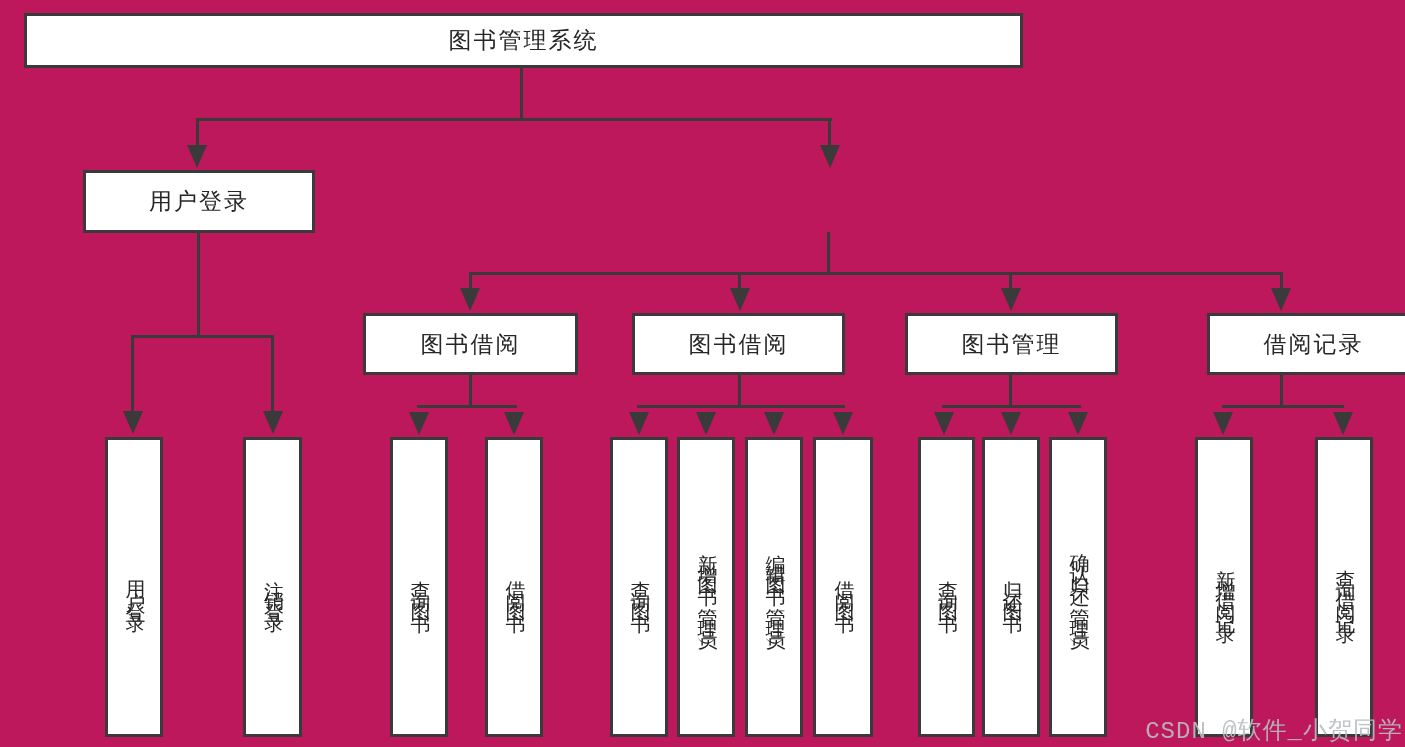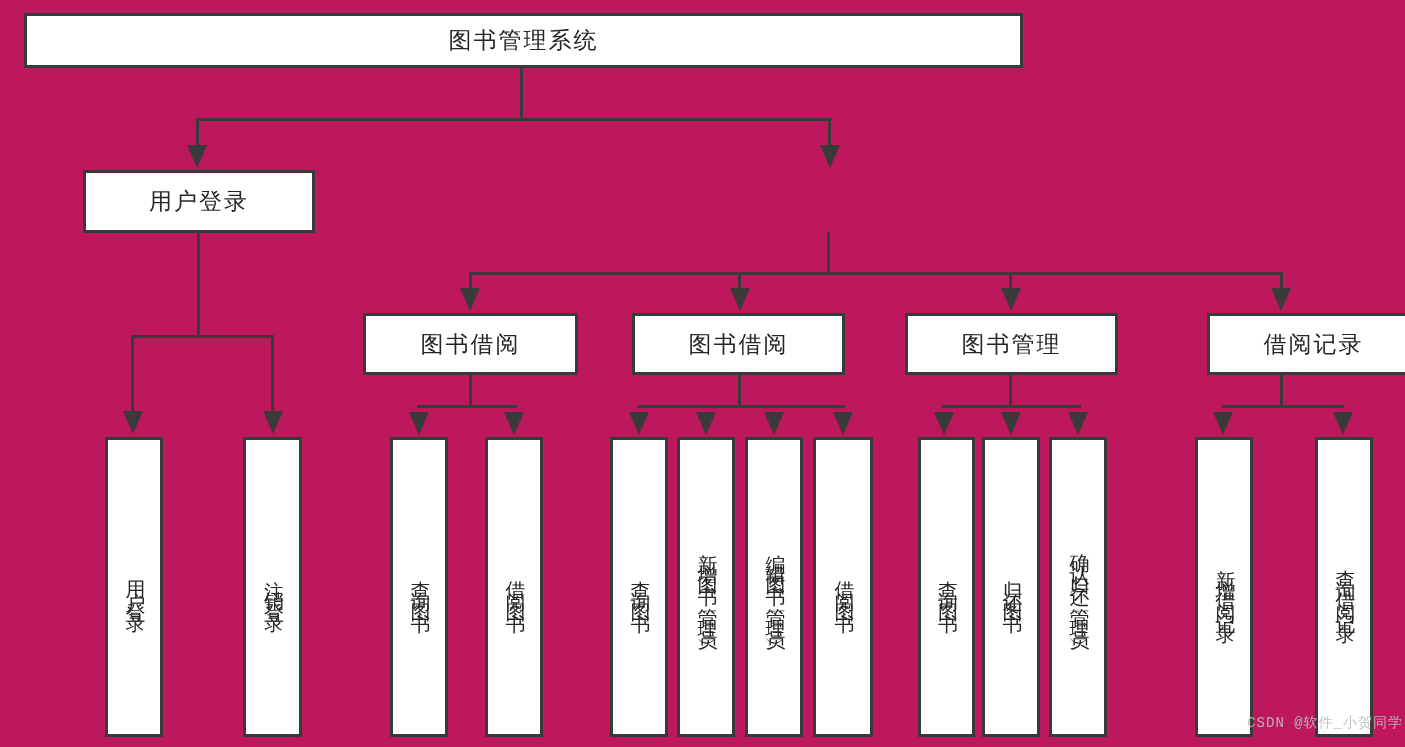--- a/index.html
+++ b/index.html
@@ -44,21 +44,21 @@
   .hline{position:absolute;height:3px;background:#3a3a3a;}
   .ahead{
     position:absolute;width:0;height:0;
     border-left:10px solid transparent;
     border-right:10px solid transparent;
     border-top:23px solid #3a3a3a;
   }
   .watermark{
     position:absolute;
     top:714px;right:2px;
-    font-size:14px;
+    font-size:24px;
     color:rgba(185,188,192,0.92);
     letter-spacing:1px;
     z-index:10;
     white-space:nowrap;
   }
 </style>
 </head>
 <body>
 
 <div class="stage">

